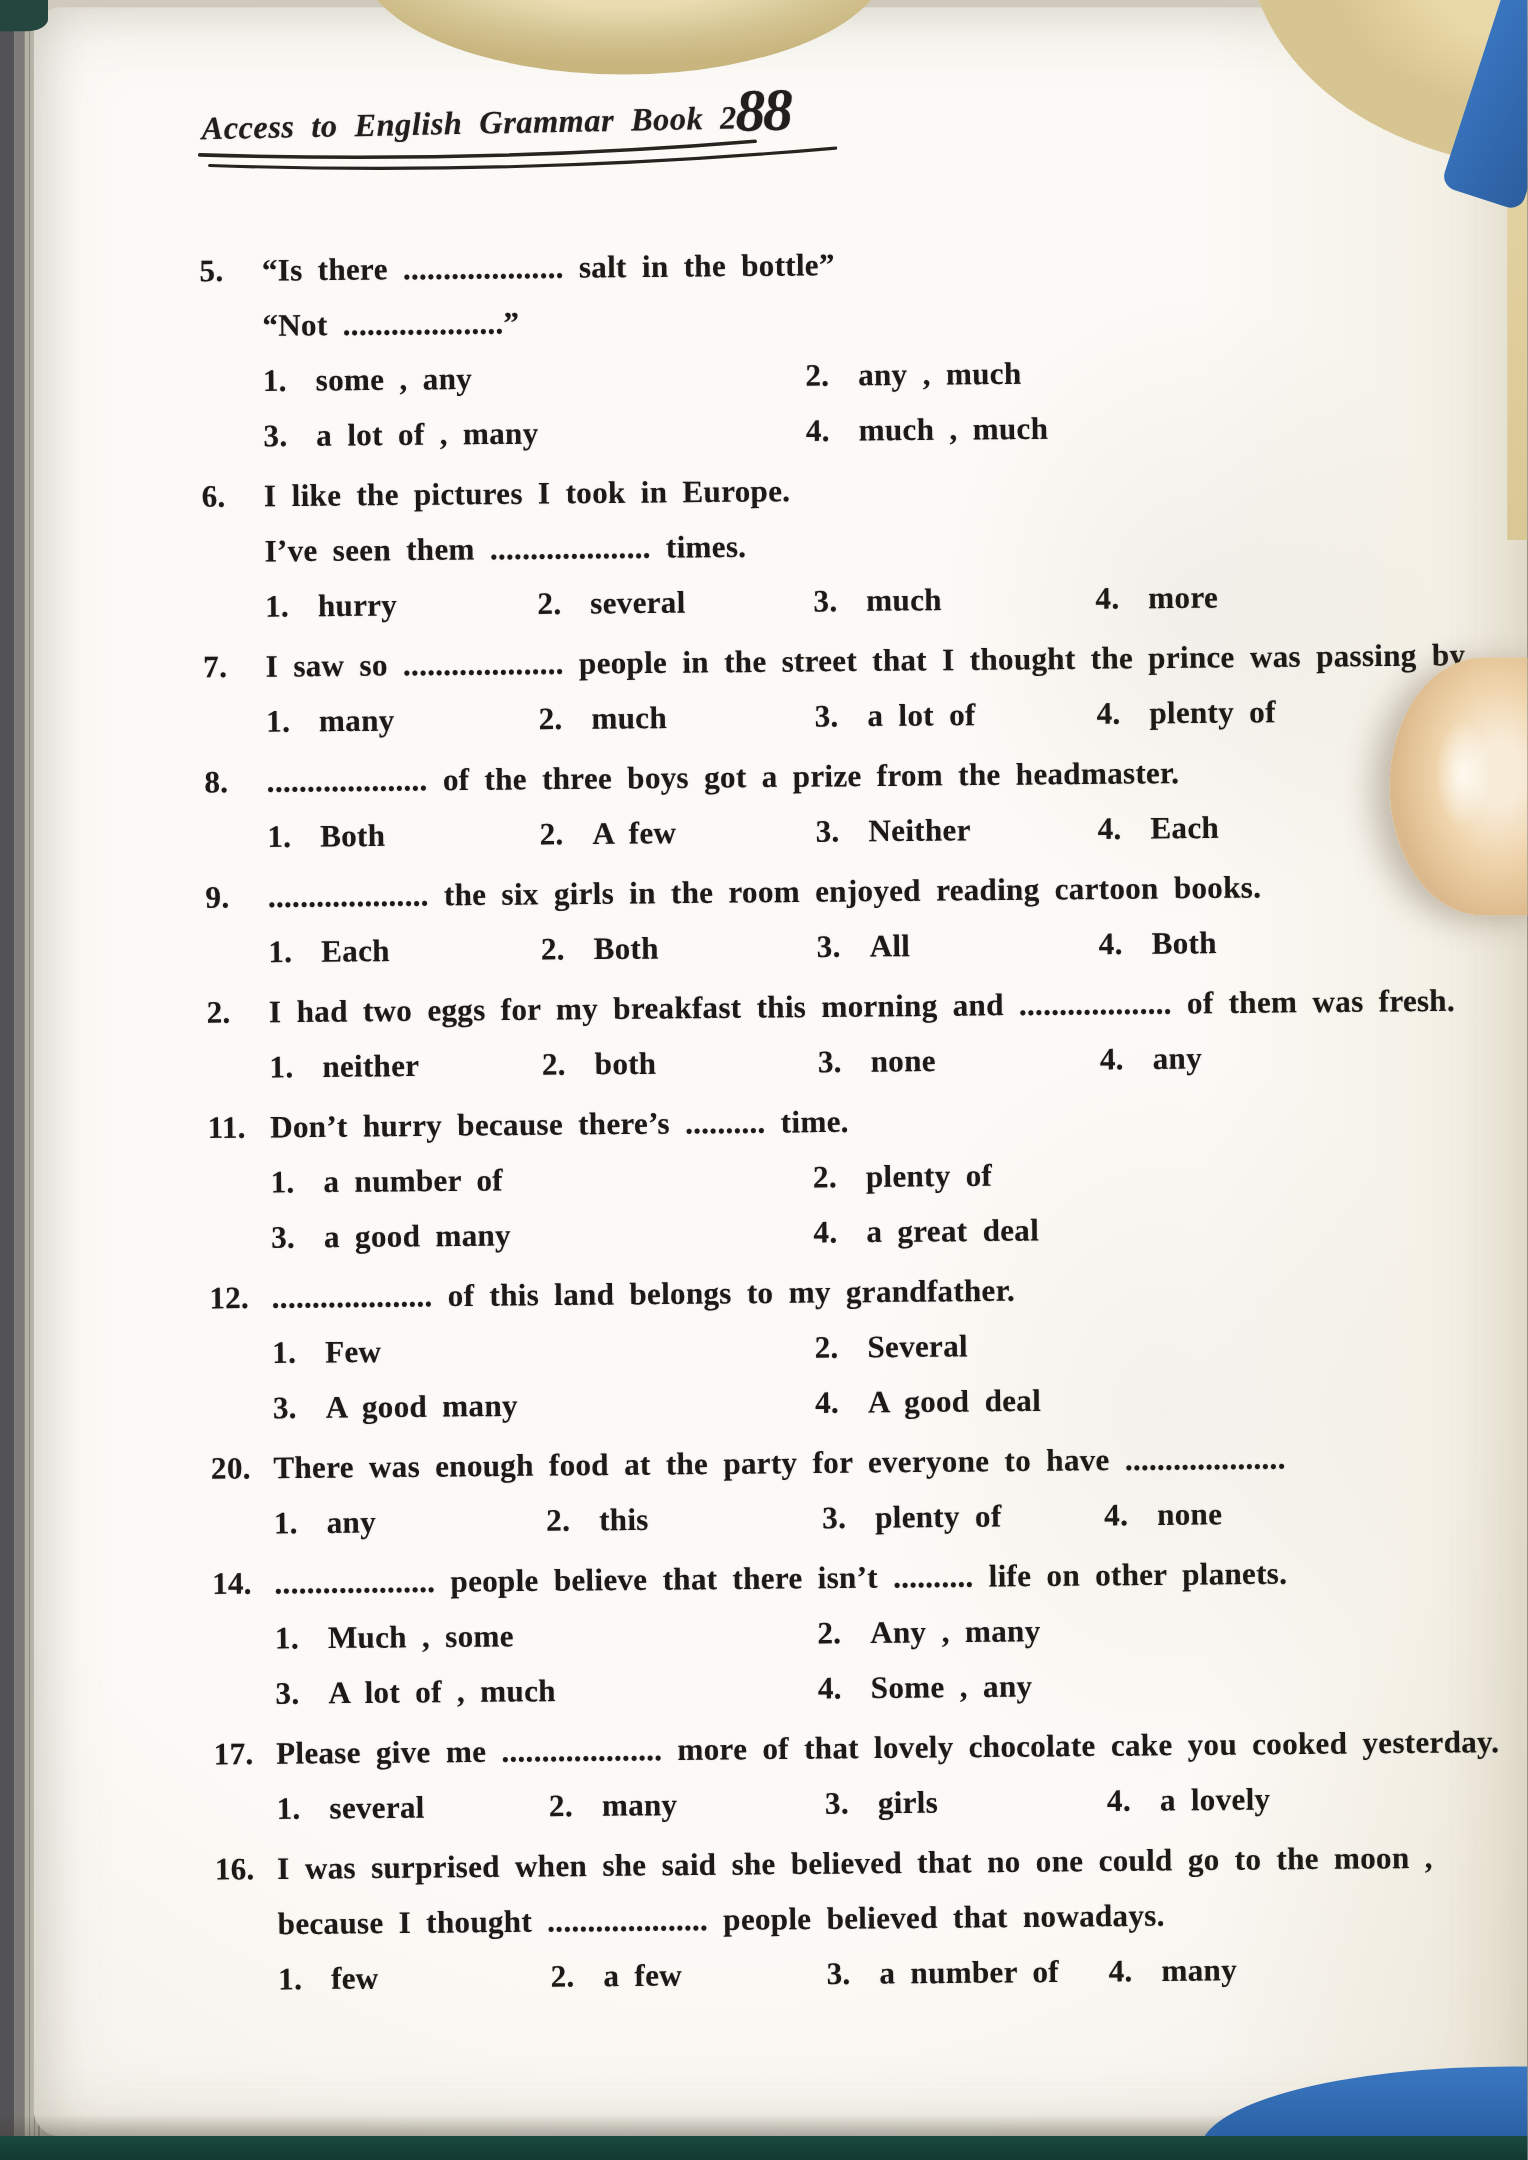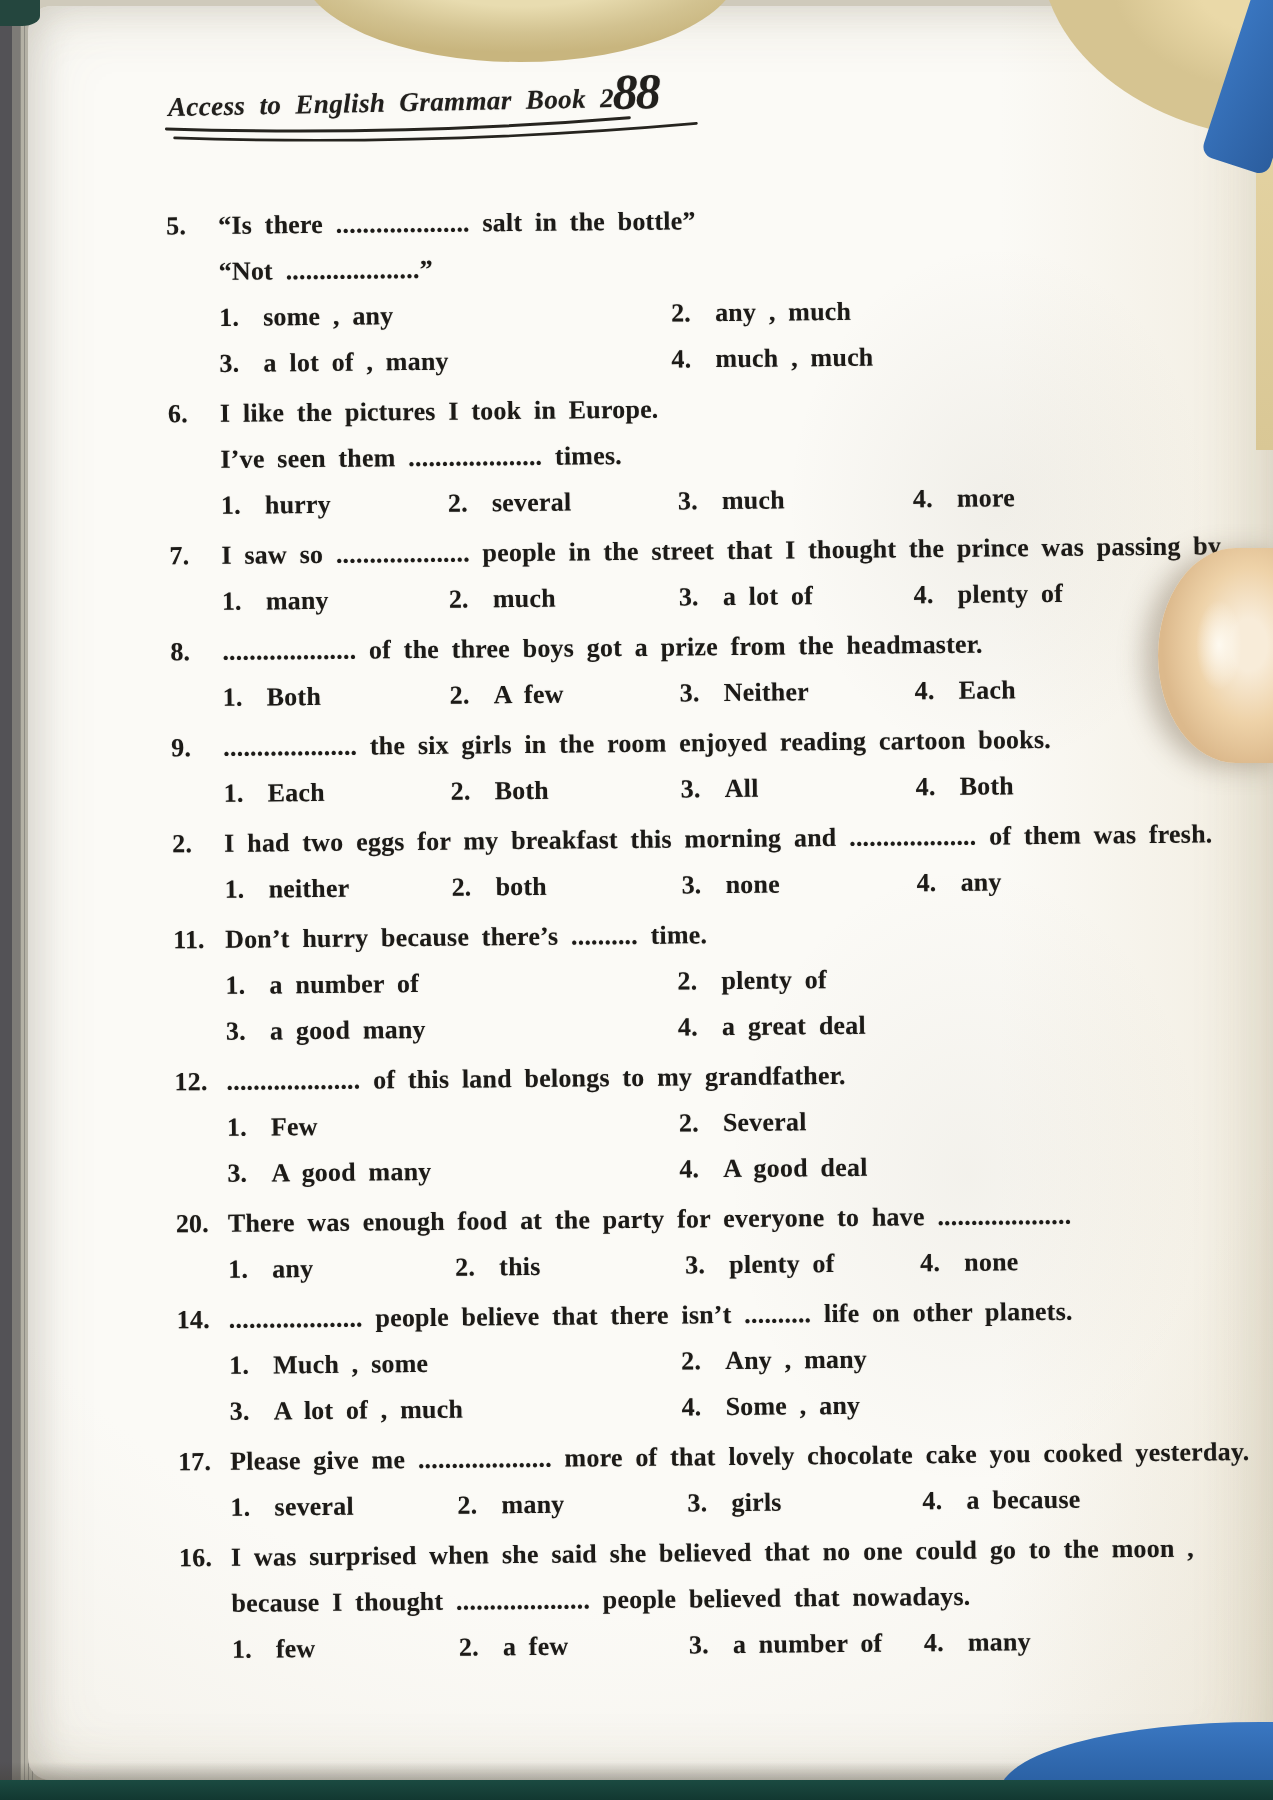--- a/index.html
+++ b/index.html
@@ -233,21 +233,21 @@
           </div>
         </div>
         <div class="question">
           <div class="q-num">17.</div>
           <div class="q-body">
             <div class="stem">Please give me .................... more of that lovely chocolate cake you cooked yesterday.</div>
             <div class="options c4">
               <div class="opt"><span class="o-num">1.</span><span class="o-label">several</span></div>
               <div class="opt"><span class="o-num">2.</span><span class="o-label">many</span></div>
               <div class="opt"><span class="o-num">3.</span><span class="o-label">girls</span></div>
-              <div class="opt"><span class="o-num">4.</span><span class="o-label">a because</span></div>
+              <div class="opt"><span class="o-num">4.</span><span class="o-label">a lovely</span></div>
             </div>
           </div>
         </div>
         <div class="question">
           <div class="q-num">16.</div>
           <div class="q-body">
             <div class="stem">I was surprised when she said she believed that no one could go to the moon ,</div>
             <div class="stem">because I thought .................... people believed that nowadays.</div>
             <div class="options c4">
               <div class="opt"><span class="o-num">1.</span><span class="o-label">few</span></div>

